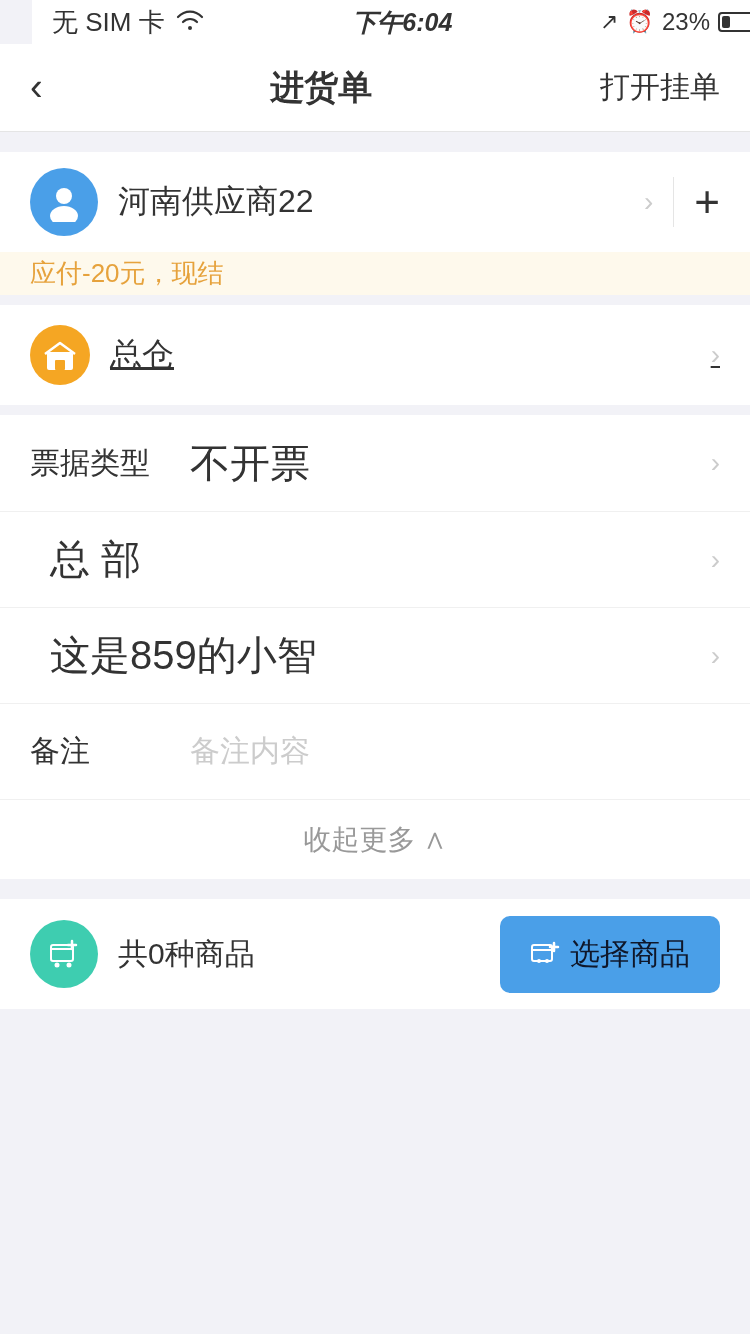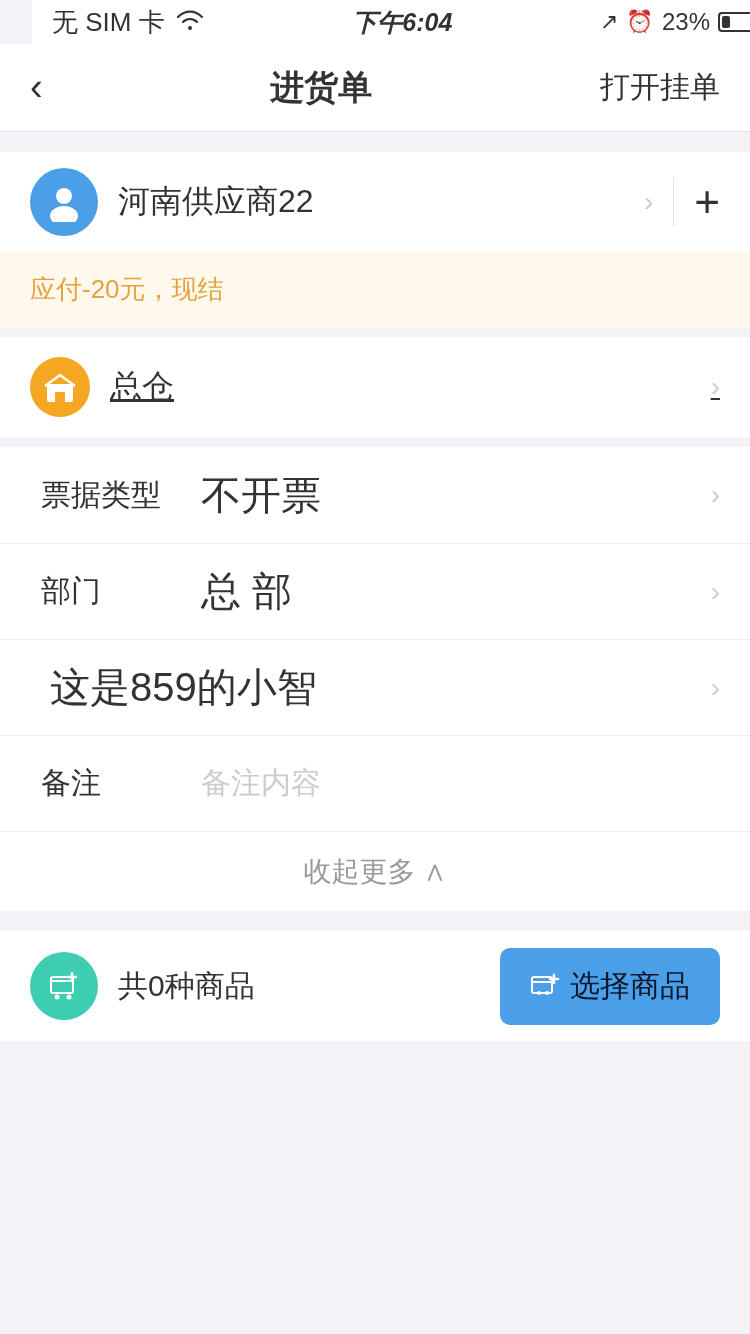--- a/index.html
+++ b/index.html
@@ -75,21 +75,21 @@
     }
     .supplier-avatar svg { width: 40px; height: 40px; }
     .supplier-name { flex: 1; font-size: 32px; color: #333; }
     .supplier-arrow { color: #ccc; font-size: 28px; margin-right: 20px; }
     .supplier-divider { width: 1px; height: 50px; background: #e5e5e5; margin-right: 20px; }
     .supplier-add { font-size: 44px; color: #333; font-weight: 300; }
 
     
     .notice-banner {
       background: #fef9ec;
-      padding: 20px 30px;
+      padding: 4px 30px;
       font-size: 26px;
       color: #e6a23c;
     }
 
     
     .warehouse-section {
       background: #fff;
       display: flex;
       align-items: center;
       padding: 0 30px;
@@ -107,21 +107,21 @@
     
     .form-section { background: #fff; }
     .form-row {
       display: flex;
       align-items: center;
       padding: 0 30px;
       height: 96px;
       border-top: 1px solid #f0f0f0;
     }
     .form-row:first-child { border-top: none; }
-    .form-label { font-size: 30px; color: #333; width: 140px; flex-shrink: 0; margin-left: 11px; }
+    .form-label { font-size: 30px; color: #333; width: 140px; flex-shrink: 0; }
     .form-value { flex: 1; font-size: 40px; color: #333; padding-left: 20px; }
     .form-placeholder { flex: 1; font-size: 30px; color: #ccc; padding-left: 20px; }
     .form-arrow { color: #ccc; font-size: 28px; }
 
     
     .collapse-row {
       background: #fff;
       display: flex;
       align-items: center;
       justify-content: center;
@@ -234,21 +234,20 @@
 
 <div class="form-section">
 
   <div class="form-row">
     <span class="form-label">票据类型</span>
     <span class="form-value">不开票</span>
     <span class="form-arrow">›</span>
   </div>
 
   <div class="form-row">
-    <span class="form-label">部门</span>
     <span class="form-value">总 部</span>
     <span class="form-arrow">›</span>
   </div>
 
   <div class="form-row">
     <span class="form-value">这是859的小智</span>
     <span class="form-arrow">›</span>
   </div>
 
   <div class="form-row">

